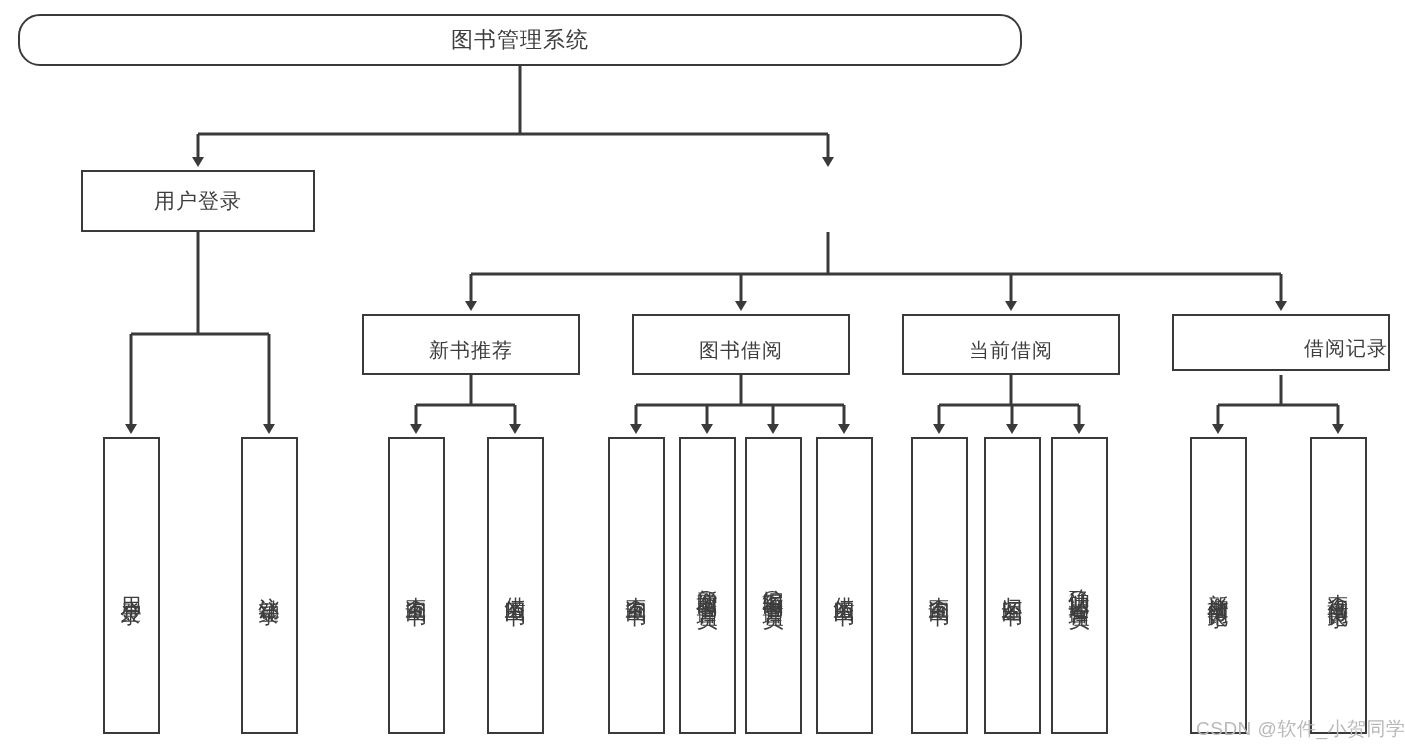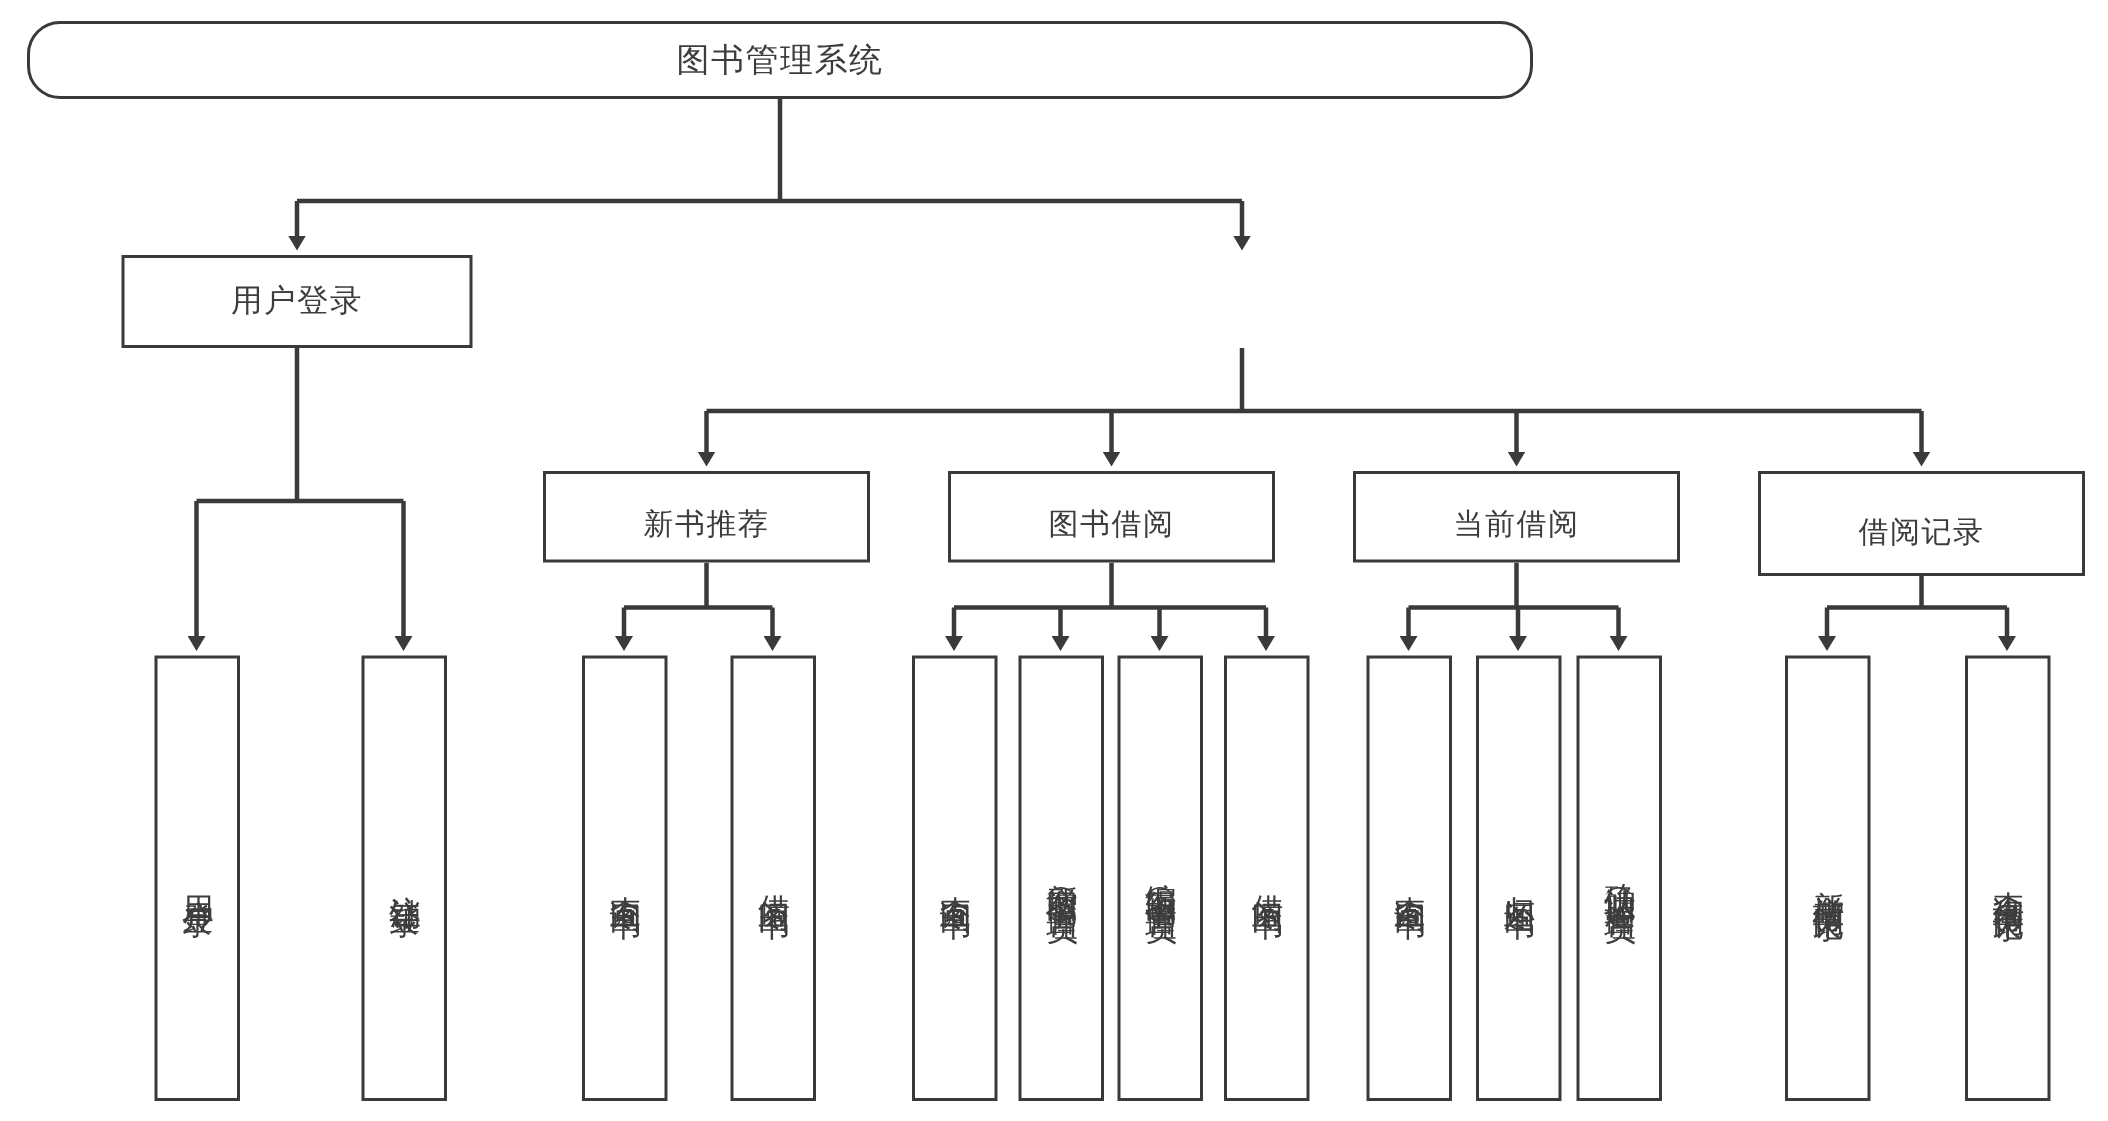--- a/index.html
+++ b/index.html
@@ -129,21 +129,21 @@
 
   <div class="node h lvl3" style="left:362px;top:314px;width:218px;height:61px;">
     <span class="cap">新书推荐</span>
   </div>
   <div class="node h lvl3" style="left:902px;top:314px;width:218px;height:61px;">
     <span class="cap">当前借阅</span>
   </div>
   <div class="node h lvl3" style="left:632px;top:314px;width:218px;height:61px;">
     <span class="cap">图书借阅</span>
   </div>
-  <div class="node h lvl3" style="left:1172px;top:314px;width:218px;height:70px;">
+  <div class="node h lvl3" style="left:1172px;top:314px;width:218px;height:57px;justify-content:flex-end;">
     <span class="cap">借阅记录</span>
   </div>
 
   <div class="node v" style="left:103px;top:437px;width:57px;height:297px;">
     <span class="cap">用户登录</span>
   </div>
   <div class="node v" style="left:241px;top:437px;width:57px;height:297px;">
     <span class="cap">注销登录</span>
   </div>
 
@@ -177,14 +177,15 @@
     <span class="cap">确认归还（管理员）</span>
   </div>
 
   <div class="node v" style="left:1190px;top:437px;width:57px;height:297px;">
     <span class="cap">新增借阅记录</span>
   </div>
   <div class="node v" style="left:1310px;top:437px;width:57px;height:297px;">
     <span class="cap">查询借阅记录</span>
   </div>
 
+  <div class="watermark" style="left:1196px;top:716px;">CSDN @软件_小贺同学</div>
 
 </div>
 
 </body></html>

